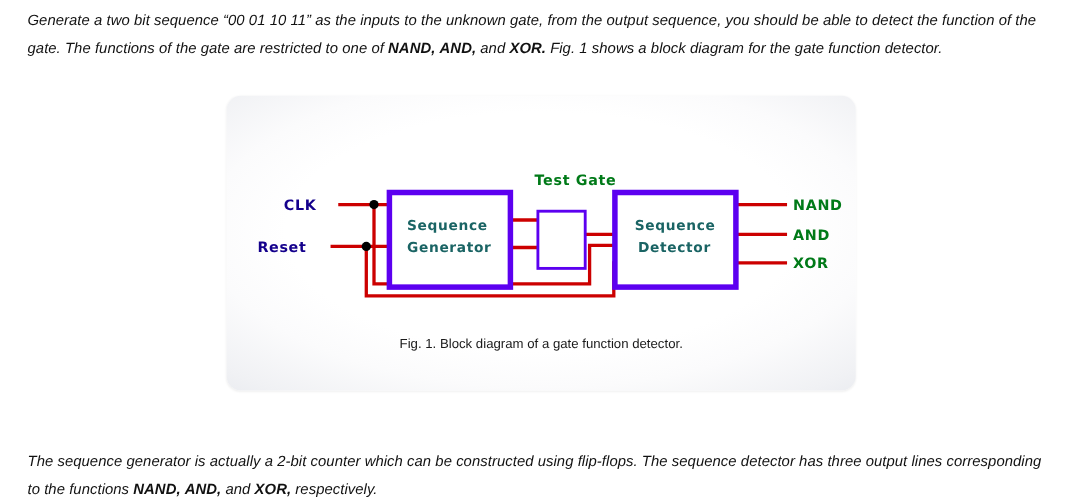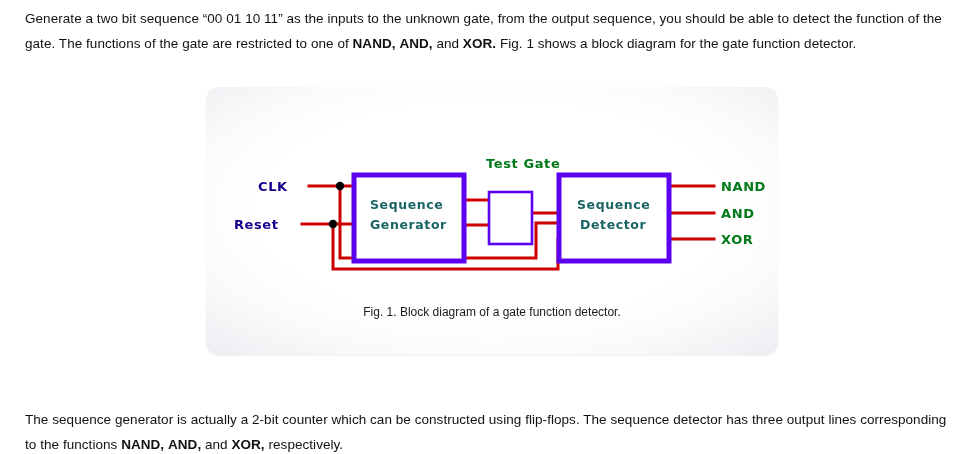--- a/index.html
+++ b/index.html
@@ -16,20 +16,21 @@
   }
 
   .para {
     position: absolute;
     left: 25px;
     width: 925px;
     font-size: 13.5px;
     line-height: 25px;
     color: #111111;
     letter-spacing: 0.05px;
+    font-style: italic;
   }
   #para-top  { top: 6px; }
   #para-bottom { top: 395px; margin-top: 12px; }
 
   .para b { font-weight: bold; }
 
   
   #figure-panel {
     position: absolute;
     left: 206px;

